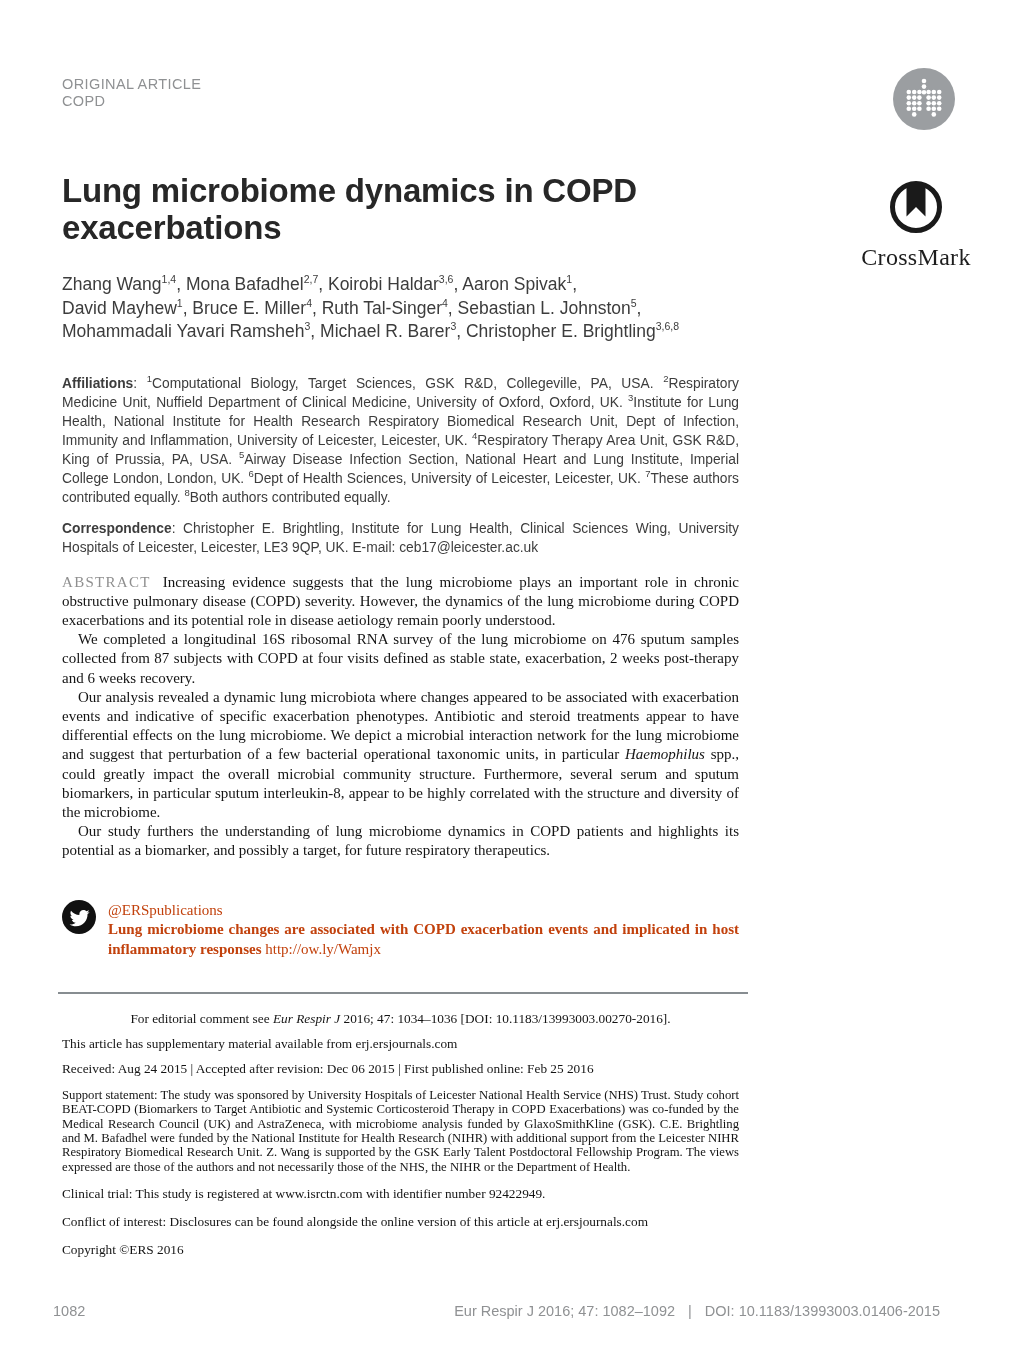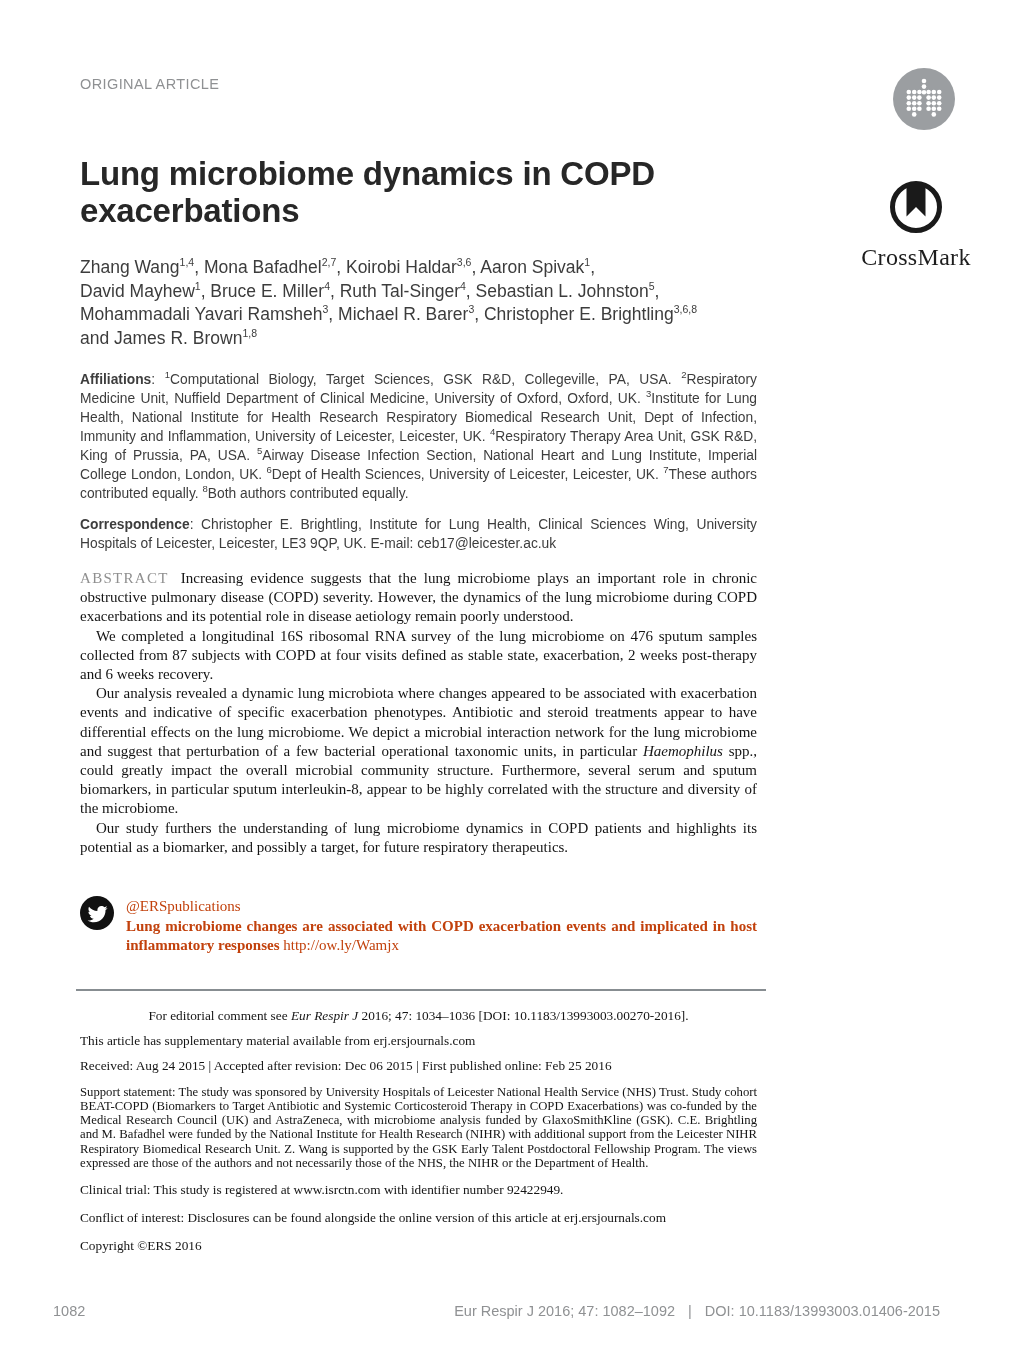--- a/index.html
+++ b/index.html
@@ -1,26 +1,26 @@
 <!DOCTYPE html>
 <html><head>
 <meta charset="utf-8">
 <style>
   html,body{margin:0;padding:0;}
   body{
     width:1020px;height:1359px;position:relative;background:#ffffff;
     font-family:"Liberation Sans",sans-serif;color:#222;
     -webkit-font-smoothing:antialiased;overflow:hidden;
   }
-  .content{position:absolute;left:80px;top:0;width:677px;}
+  .content{position:absolute;left:62px;top:0;width:677px;}
   .eyebrow{padding-top:76px;font-size:14.5px;line-height:17px;color:#8f9193;letter-spacing:0.4px;}
   .title{margin:62px 0 0 0;font-size:33px;line-height:37px;font-weight:700;color:#272727;letter-spacing:-0.2px;width:650px;}
   .authors{margin-top:27px;font-size:17.5px;line-height:23.5px;color:#3c3c3c;font-weight:400;}
   .authors sup{font-size:10.5px;line-height:0;}
-  .affil{margin:20px 0 0 0;font-size:13.8px;line-height:19px;color:#3d3d3d;text-align:justify;}
+  .affil{margin:30px 0 0 0;font-size:13.8px;line-height:19px;color:#3d3d3d;text-align:justify;}
   .affil sup{font-size:9.5px;line-height:0;}
   .corr{margin-top:12px;}
   .seg-b{font-weight:bold;}
   .abstract{margin-top:16px;font-family:"Liberation Serif",serif;font-size:15px;line-height:19.2px;color:#141414;text-align:justify;}
   .abstract p{margin:0;}
   .abstract p.ind{text-indent:16px;}
   .ab-label{color:#8f8f8f;letter-spacing:1.3px;margin-right:12px;}
   .tweet{margin-top:39px;display:flex;gap:12px;font-family:"Liberation Serif",serif;font-size:15px;line-height:19.5px;color:#c2410c;}
   .tw-icon{flex:0 0 34px;width:34px;height:34px;}
   .tw-body{flex:1;padding-top:1px;}
@@ -80,29 +80,29 @@
   <svg width="56" height="56" viewBox="-28 -28 56 56">
     <circle cx="0" cy="0" r="23.5" fill="none" stroke="#1a1a1a" stroke-width="5"></circle>
     <path d="M -9.5 -23.5 L 9.5 -23.5 L 9.5 9.5 L 0 0 L -9.5 9.5 Z" fill="#1a1a1a"></path>
   </svg>
   <div class="crossmark-text">CrossMark</div>
 </div>
 
 <div class="content">
   <div class="eyebrow">
     <div>ORIGINAL ARTICLE</div>
+    <div>COPD</div>
   </div>
 
   <h1 class="title">Lung microbiome dynamics in COPD exacerbations</h1>
 
   <div class="authors">
     <div><span>Zhang Wang</span><sup>1,4</sup><span>, Mona Bafadhel</span><sup>2,7</sup><span>, Koirobi Haldar</span><sup>3,6</sup><span>, Aaron Spivak</span><sup>1</sup><span>,</span></div>
     <div><span>David Mayhew</span><sup>1</sup><span>, Bruce E. Miller</span><sup>4</sup><span>, Ruth Tal-Singer</span><sup>4</sup><span>, Sebastian L. Johnston</span><sup>5</sup><span>,</span></div>
     <div><span>Mohammadali Yavari Ramsheh</span><sup>3</sup><span>, Michael R. Barer</span><sup>3</sup><span>, Christopher E. Brightling</span><sup>3,6,8</sup></div>
-    <div><span>and James R. Brown</span><sup>1,8</sup></div>
   </div>
 
   <p class="affil"><span class="seg-b">Affiliations</span><span>: </span><sup>1</sup><span>Computational Biology, Target Sciences, GSK R&amp;D, Collegeville, PA, USA. </span><sup>2</sup><span>Respiratory Medicine Unit, Nuffield Department of Clinical Medicine, University of Oxford, Oxford, UK. </span><sup>3</sup><span>Institute for Lung Health, National Institute for Health Research Respiratory Biomedical Research Unit, Dept of Infection, Immunity and Inflammation, University of Leicester, Leicester, UK. </span><sup>4</sup><span>Respiratory Therapy Area Unit, GSK R&amp;D, King of Prussia, PA, USA. </span><sup>5</sup><span>Airway Disease Infection Section, National Heart and Lung Institute, Imperial College London, London, UK. </span><sup>6</sup><span>Dept of Health Sciences, University of Leicester, Leicester, UK. </span><sup>7</sup><span>These authors contributed equally. </span><sup>8</sup><span>Both authors contributed equally.</span></p>
   <p class="affil corr"><span class="seg-b">Correspondence</span><span>: Christopher E. Brightling, Institute for Lung Health, Clinical Sciences Wing, University Hospitals of Leicester, Leicester, LE3 9QP, UK. E-mail: ceb17@leicester.ac.uk</span></p>
 
   <div class="abstract">
     <p><span class="ab-label">ABSTRACT</span><span><span>Increasing evidence suggests that the lung microbiome plays an important role in chronic obstructive pulmonary disease (COPD) severity. However, the dynamics of the lung microbiome during COPD exacerbations and its potential role in disease aetiology remain poorly understood.</span></span></p>
     <p class="ind"><span>We completed a longitudinal 16S ribosomal RNA survey of the lung microbiome on 476 sputum samples collected from 87 subjects with COPD at four visits defined as stable state, exacerbation, 2 weeks post-therapy and 6 weeks recovery.</span></p>
     <p class="ind"><span>Our analysis revealed a dynamic lung microbiota where changes appeared to be associated with exacerbation events and indicative of specific exacerbation phenotypes. Antibiotic and steroid treatments appear to have differential effects on the lung microbiome. We depict a microbial interaction network for the lung microbiome and suggest that perturbation of a few bacterial operational taxonomic units, in particular </span><span style="font-style: italic;">Haemophilus</span><span> spp., could greatly impact the overall microbial community structure. Furthermore, several serum and sputum biomarkers, in particular sputum interleukin-8, appear to be highly correlated with the structure and diversity of the microbiome.</span></p>
     <p class="ind"><span>Our study furthers the understanding of lung microbiome dynamics in COPD patients and highlights its potential as a biomarker, and possibly a target, for future respiratory therapeutics.</span></p>

